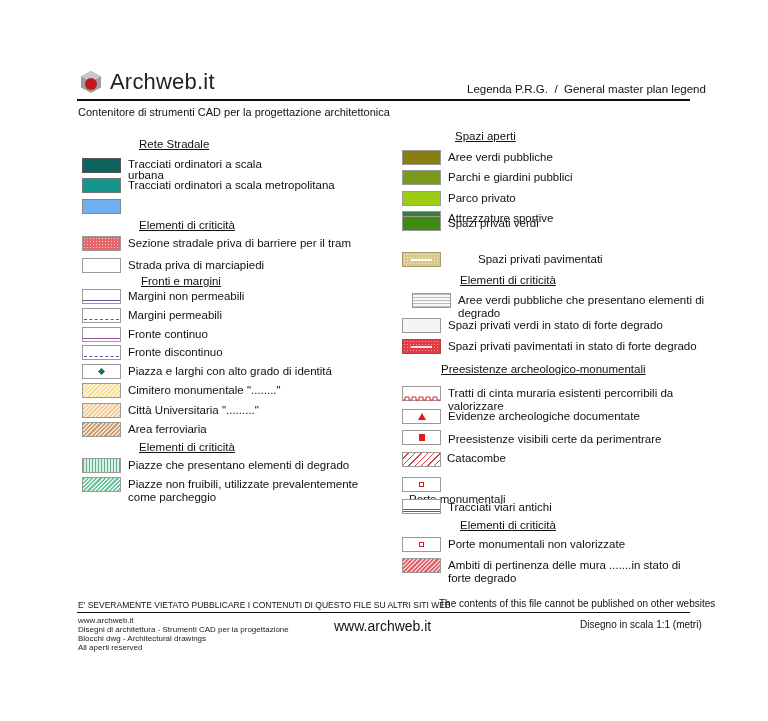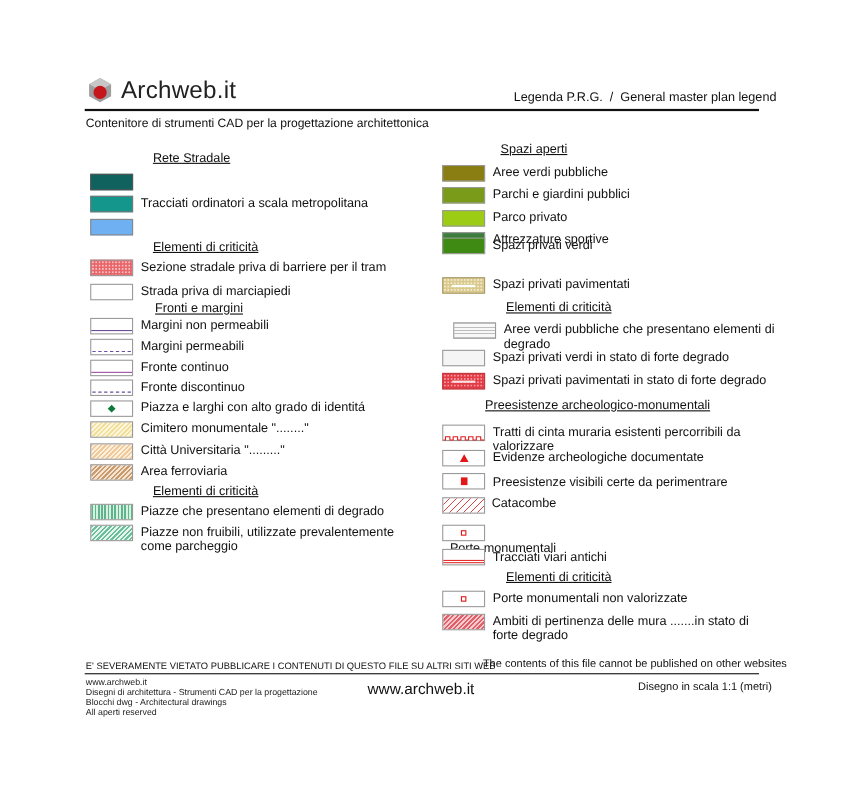--- a/index.html
+++ b/index.html
@@ -35,20 +35,21 @@
 </div>
 <div class="abs legend-title" style="left:467px;top:83px;white-space:pre;">Legenda P.R.G.  /  General master plan legend</div>
 <div class="rule" style="left:77px;top:99px;width:613px;height:2px;"></div>
 <div class="abs subtitle" style="left:78px;top:106px;">Contenitore di strumenti CAD per la progettazione architettonica</div>
 
 <div>
   <div class="hdr" style="left:139px;top:138px;">Rete Stradale</div>
 
   <div class="row" style="left:82px;top:158px;width:290px;">
     <div class="sw" style="background:#0f625e;border-color:#555;"></div>
+    <div class="lbl" style="width:140px;line-height:11px;">Tracciati ordinatori a scala urbana</div>
   </div>
   <div class="row" style="left:82px;top:178px;justify-content:space-between;">
     <div class="sw" style="background:#14968c;border-color:#777;"></div>
     <div class="lbl">Tracciati ordinatori a scala metropolitana</div>
   </div>
   <div class="row" style="left:82px;top:199px;">
     <div class="sw" style="background:#6fb0f2;border-color:#888;"></div>
   </div>
 
   <div class="hdr" style="left:139px;top:219px;">Elementi di criticità</div>
@@ -132,21 +133,21 @@
     <div class="lbl">Parco privato</div>
   </div>
   <div class="row" style="left:402px;top:211px;">
     <div class="sw" style="background:#3c7d3e;border-color:#999;"></div>
     <div class="lbl">Attrezzature sportive</div>
   </div>
   <div class="row" style="left:402px;top:216px;">
     <div class="sw" style="background:#3f8a12;border-color:#999;"></div>
     <div class="lbl">Spazi privati verdi</div>
   </div>
-  <div class="row" style="left:402px;top:252px;">
+  <div class="row" style="left:402px;top:252px;gap:30px;">
     <div class="sw" style="background-color:#d9c98d;background-image:radial-gradient(#f3ecd0 0.7px, transparent 1px);background-size:3px 3px;border-color:#a89a6a;">
       <div style="position:absolute;left:8px;right:8px;top:6px;height:2px;background:#fff;"></div>
     </div>
     <div class="lbl">Spazi privati pavimentati</div>
   </div>
 
   <div class="hdr" style="left:460px;top:274px;">Elementi di criticità</div>
   <div class="row" style="left:412px;top:293px;">
     <div class="sw" style="background-color:#f8f8f8;background-image:repeating-linear-gradient(0deg,#bdbdbd 0 1px,transparent 1px 3px);"></div>
     <div class="lbl" style="width:250px;">Aree verdi pubbliche che presentano elementi di degrado</div>

